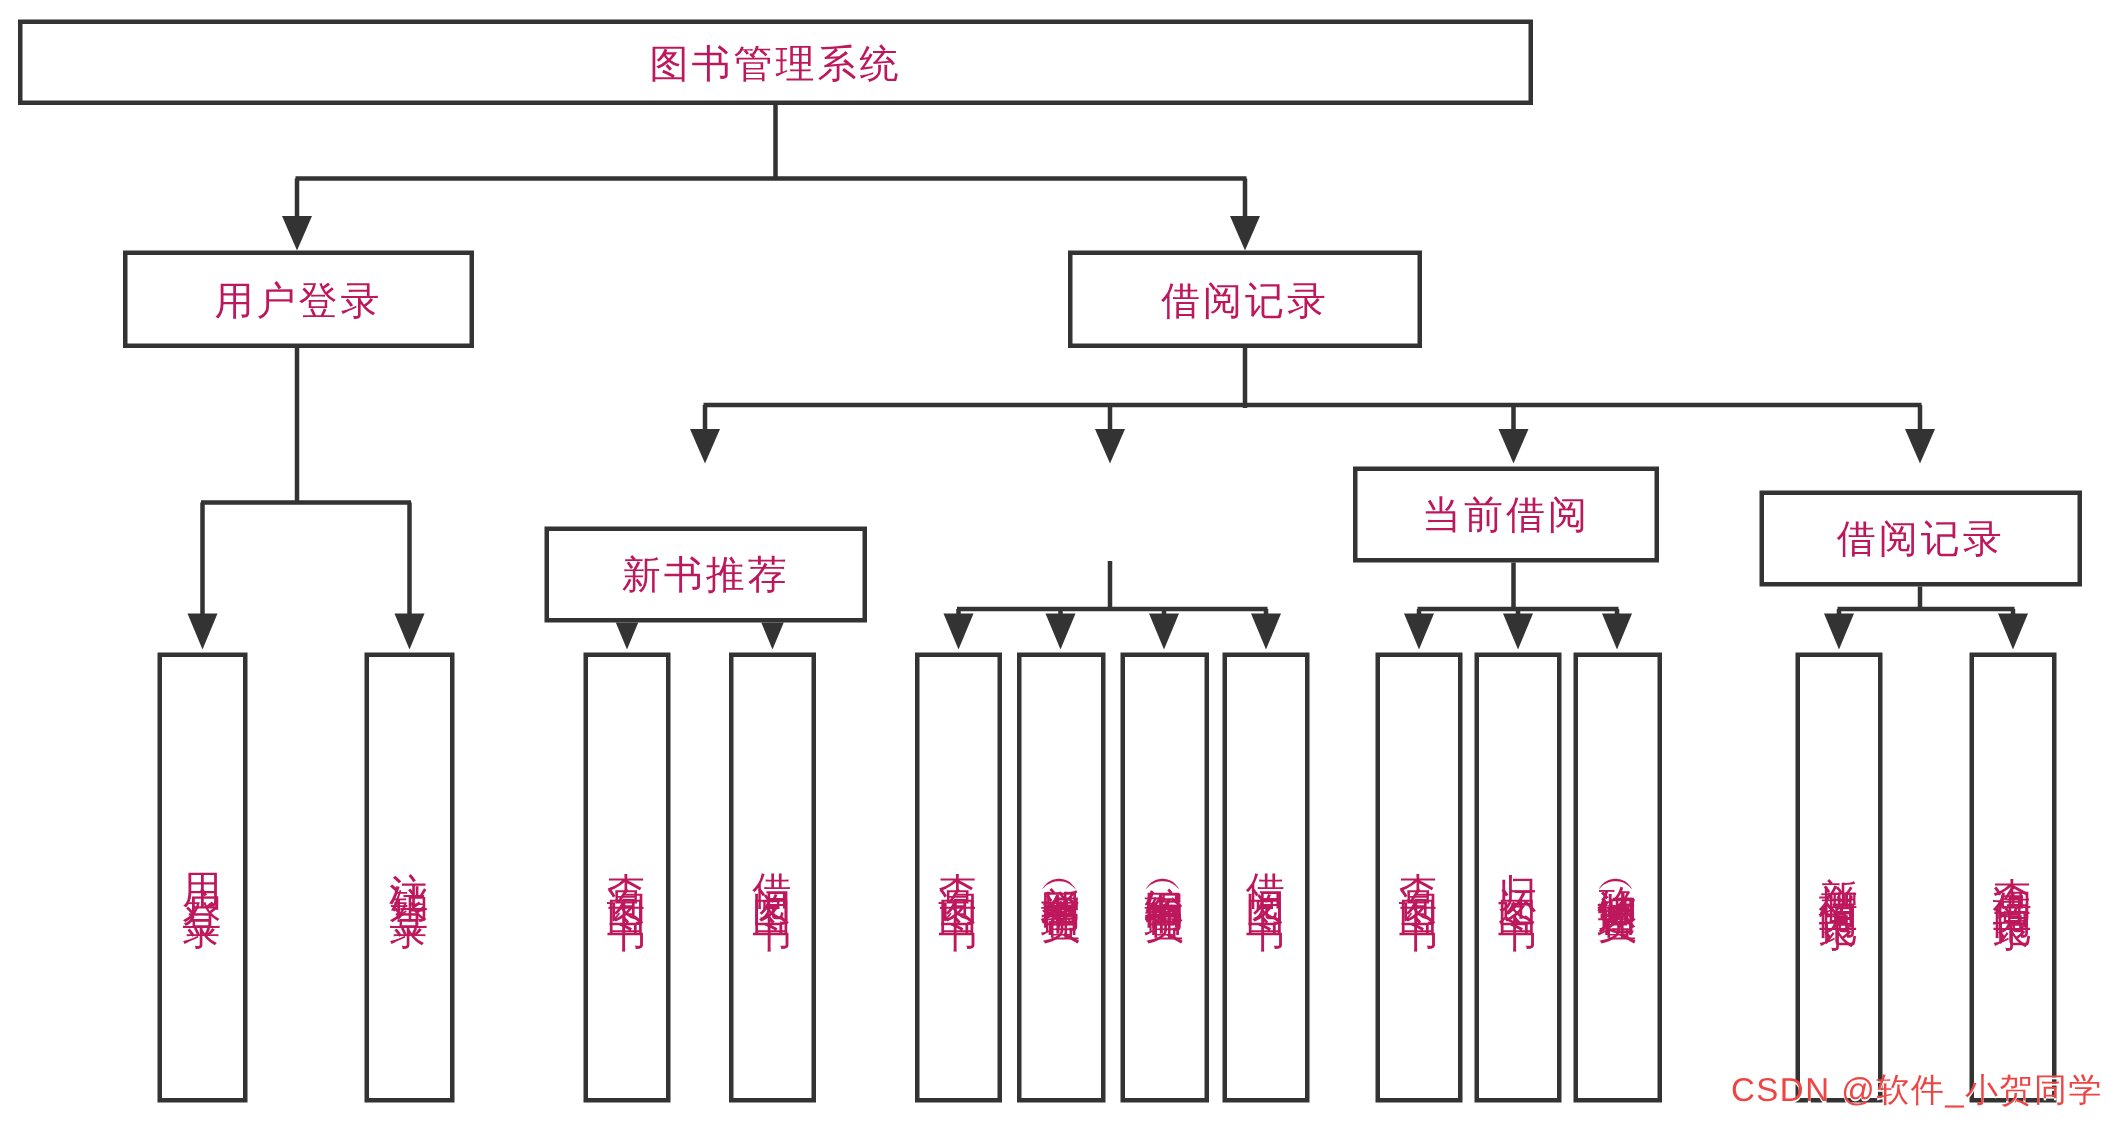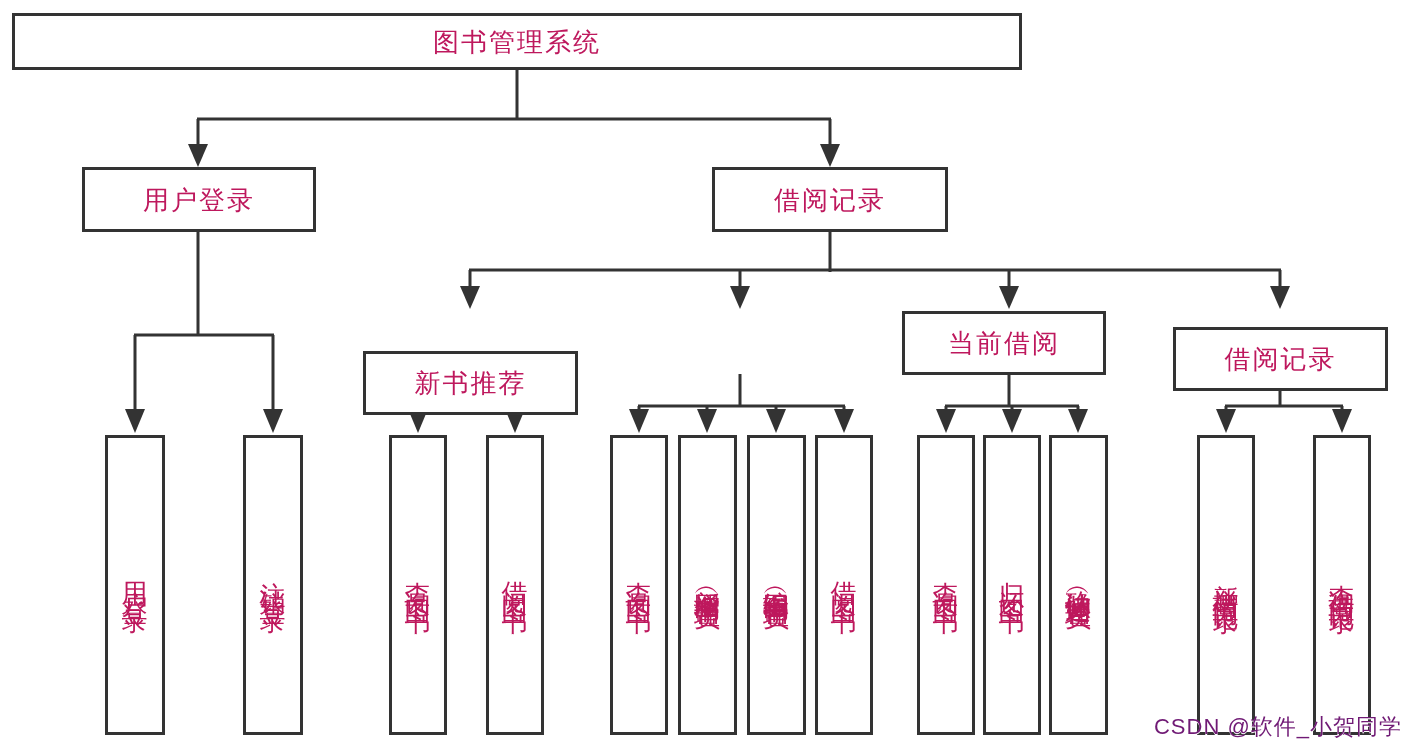--- a/index.html
+++ b/index.html
@@ -36,21 +36,21 @@
     white-space: normal;
     line-height: 1;
     letter-spacing: 4px;
   }
   #watermark {
     position: absolute;
     right: 3px;
     bottom: 5px;
     font-size: 22px;
     letter-spacing: 1px;
-    color: #701a75;
+    color: #ef4444;
     text-shadow: 0 1px 0 #ffffff;
     z-index: 10;
     white-space: nowrap;
   }
 </style>
 </head>
 <body>
 
 <div id="diagram">
 

